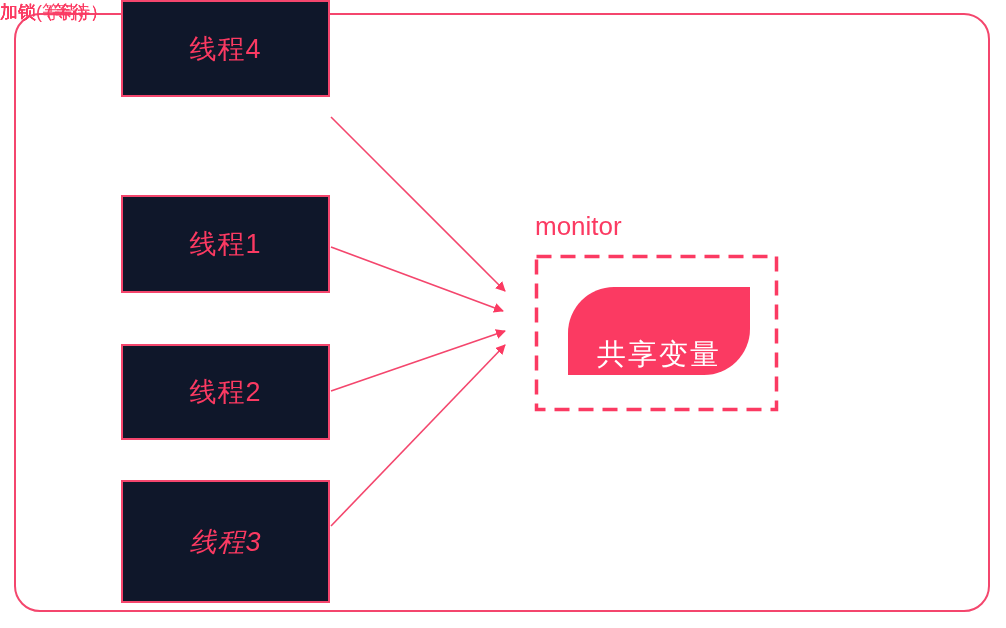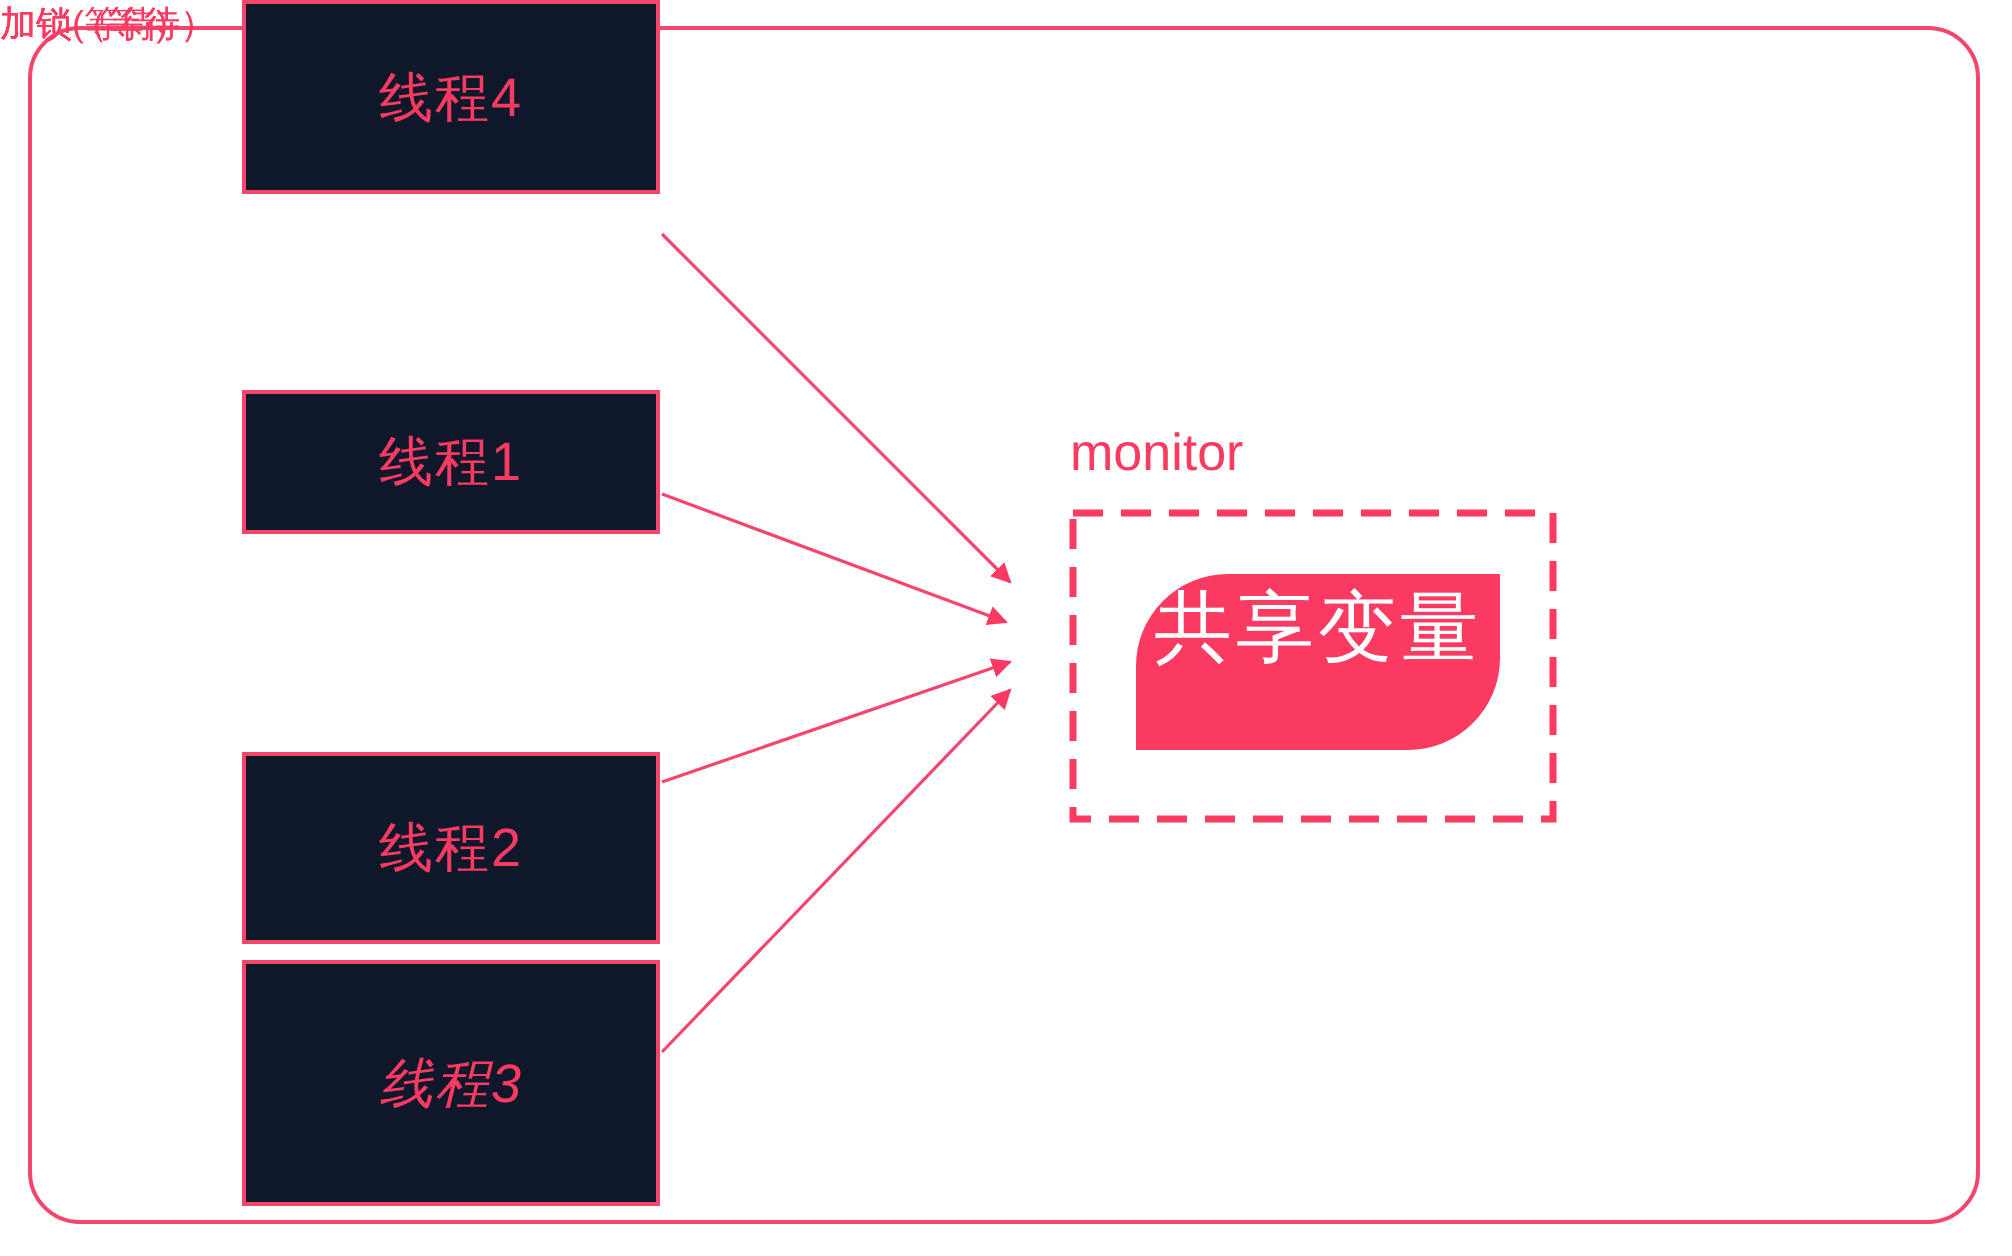--- a/index.html
+++ b/index.html
@@ -22,22 +22,22 @@
     position: absolute; left: 14px; top: 13px; width: 976px; height: 599px;
     border: 2px solid var(--line); border-radius: 26px;
   }
   .thread-box {
     position: absolute; left: 121px; width: 209px; height: 97px;
     border: 2px solid var(--line); background: #0f172a;
     display: flex; align-items: center; justify-content: center;
     color: var(--accent); font-size: 27px; letter-spacing: 1px;
   }
   .thread-box:nth-of-type(1) { top: 69px;  height: 97px; }
-  .thread-box:nth-of-type(2) { top: 195px; height: 72px; }
-  .thread-box:nth-of-type(3) { top: 344px; height: 96px; margin-top: 32px; }
+  .thread-box:nth-of-type(2) { top: 195px; height: 98px; }
+  .thread-box:nth-of-type(3) { top: 344px; height: 96px; }
   .thread-box:nth-of-type(4) { top: 480px; height: 123px; font-style: italic; }
 
   .arrows-layer { position: absolute; left: 0; top: 0; width: 1006px; height: 628px; }
   .arrows-layer line { stroke: var(--line); stroke-width: 1.6; }
   .arrowhead { fill: var(--accent); }
   .monitor-rect {
     fill: none; stroke: var(--accent); stroke-width: 3.5;
     stroke-dasharray: 15 9;
   }
 
@@ -50,22 +50,22 @@
   .edge-label:nth-of-type(3) { left: 420px; top: 340px; transform: translate(-50%,-50%) rotate(-18deg); }
   .edge-label:nth-of-type(4) { left: 427px; top: 410px; transform: translate(-50%,-50%) rotate(-40deg); }
 
   .monitor-title {
     position: absolute; left: 535px; top: 211px; width: 242px;
     text-align: left; color: var(--accent); font-size: 26px;
   }
   .shared-variable {
     position: absolute; left: 568px; top: 287px; width: 182px; height: 88px;
     background: var(--accent); border-radius: 46px 0 46px 0;
-    display: flex; align-items: flex-start; justify-content: center;
-    color: var(--shared-text); font-size: 39px; letter-spacing: 2px;
+    display: flex; align-items: flex-end; justify-content: center;
+    color: var(--shared-text); font-size: 29px; letter-spacing: 2px;
   }
 </style>
 </head>
 <body>
 
 <div class="canvas">
 
   <div class="outer-border"></div>
 
   <div class="thread-box">

